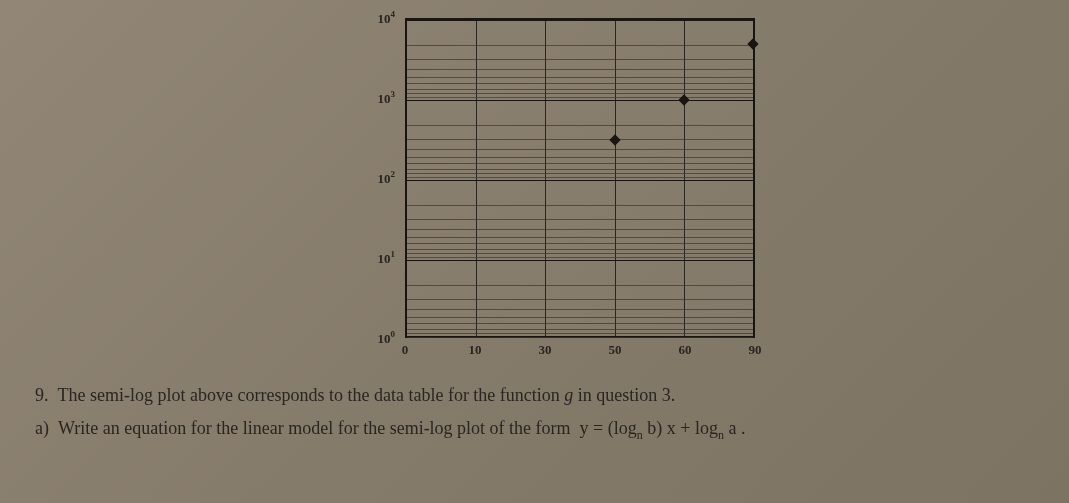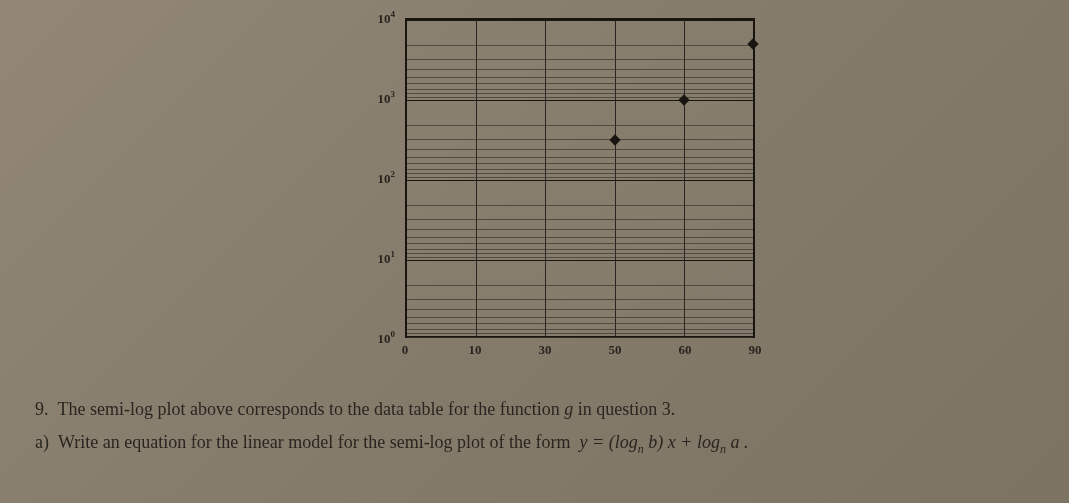--- a/index.html
+++ b/index.html
@@ -87,31 +87,31 @@
       transform: translateX(-50%);
     }
     .data-point {
       position: absolute;
       width: 8px;
       height: 8px;
       background: #1a1510;
       transform: translate(-50%, -50%) rotate(45deg);
     }
     .question-block {
-      margin-top: 25px;
+      margin-top: 11px;
       padding-left: 5px;
     }
     .q-line {
       font-size: 18px;
       line-height: 1.6;
       color: #2a2520;
       margin-bottom: 4px;
     }
     .italic { font-style: italic; }
-    .math { font-style: italic; }
+    .math { }
     .sub { font-size: 12px; vertical-align: sub; }
   </style>
 </head>
 <body>
 
 <div class="page">
   <div class="chart-container">
     <div class="y-labels">
       <div class="y-label" style="top:8px">10<sup>4</sup></div>
       <div class="y-label" style="top:88px">10<sup>3</sup></div>

